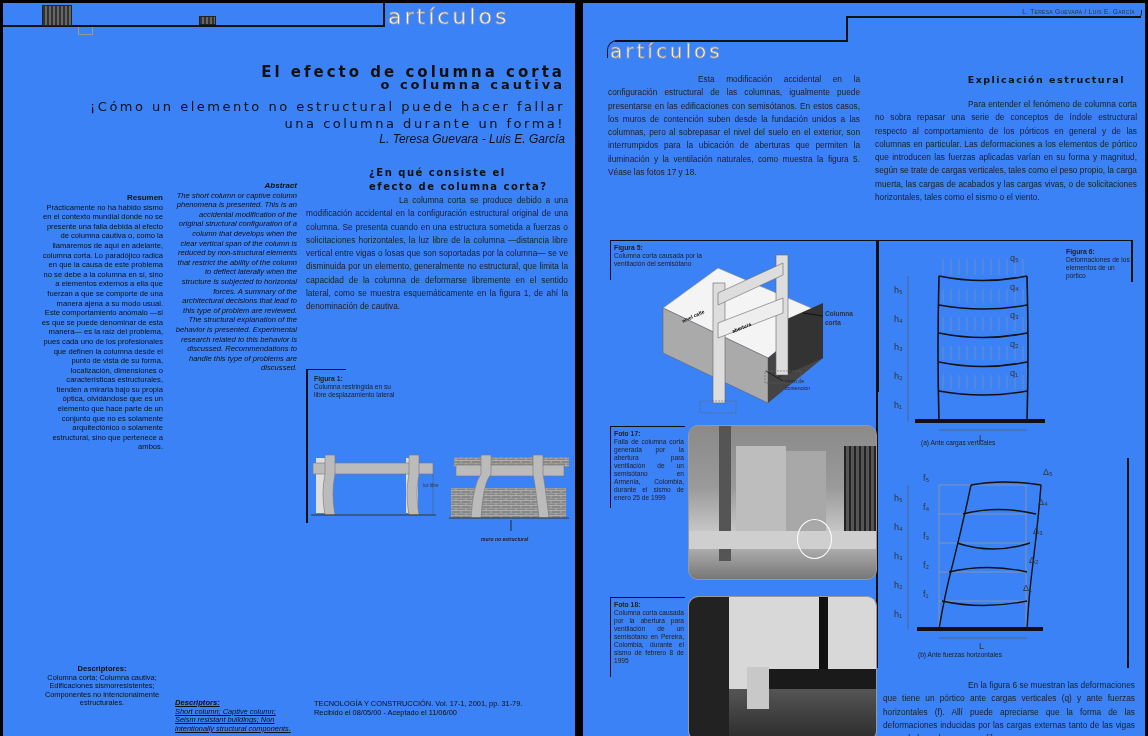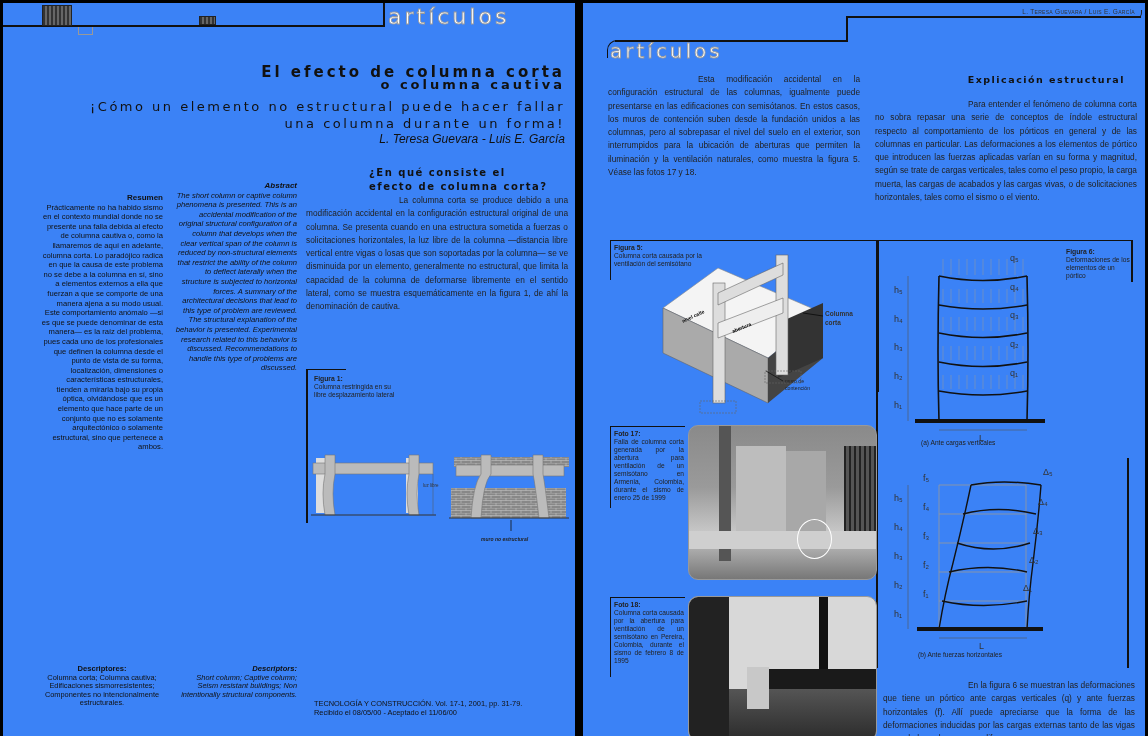--- a/index.html
+++ b/index.html
@@ -108,21 +108,21 @@
     <path d="M222 12 L232 12 L232 31 Q234 42 238 75 L228 75 Q224 40 222 31 Z" fill="#bbb" stroke="#777" stroke-width="0.6"></path>
     <line x1="138" y1="75" x2="258" y2="75" stroke="#333" stroke-width="1"></line>
     <line x1="200" y1="77" x2="200" y2="88" stroke="#111" stroke-width="0.8"></line>
     <text x="170" y="98" font-size="5" font-style="italic" font-weight="bold" font-family="Liberation Sans, sans-serif" fill="#222">muro no estructural</text>
   </svg>
 
   <div class="abs foot" style="left:38px;top:662px;width:122px;text-align:center;font-size:7.4px;line-height:8.6px;">
     <div class="col-head" style="font-size:7.6px;">Descriptores:</div>
     <div>Columna corta; Columna cautiva; Edificaciones sismorresistentes; Componentes no intencionalmente estructurales.</div>
   </div>
-  <div class="abs foot" style="left:172px;top:662px;width:122px;text-align:right;font-style:italic;font-size:7.4px;line-height:8.6px;">
+  <div class="abs foot" style="left:172px;top:696px;width:122px;font-style:italic;font-size:7.4px;line-height:8.6px;text-decoration:underline;">
     <div class="col-head" style="font-size:7.6px;">Descriptors:</div>
     <div>Short column; Captive column; Seism resistant buildings; Non intentionally structural components.</div>
   </div>
   <div class="abs foot" style="left:311px;top:696px;width:255px;">
     <div>TECNOLOGÍA Y CONSTRUCCIÓN. Vol. 17-1, 2001, pp. 31-79.</div>
     <div>Recibido el 08/05/00 - Aceptado el 11/06/00</div>
   </div>
 </div>
 
 <div class="page" id="page-right">

